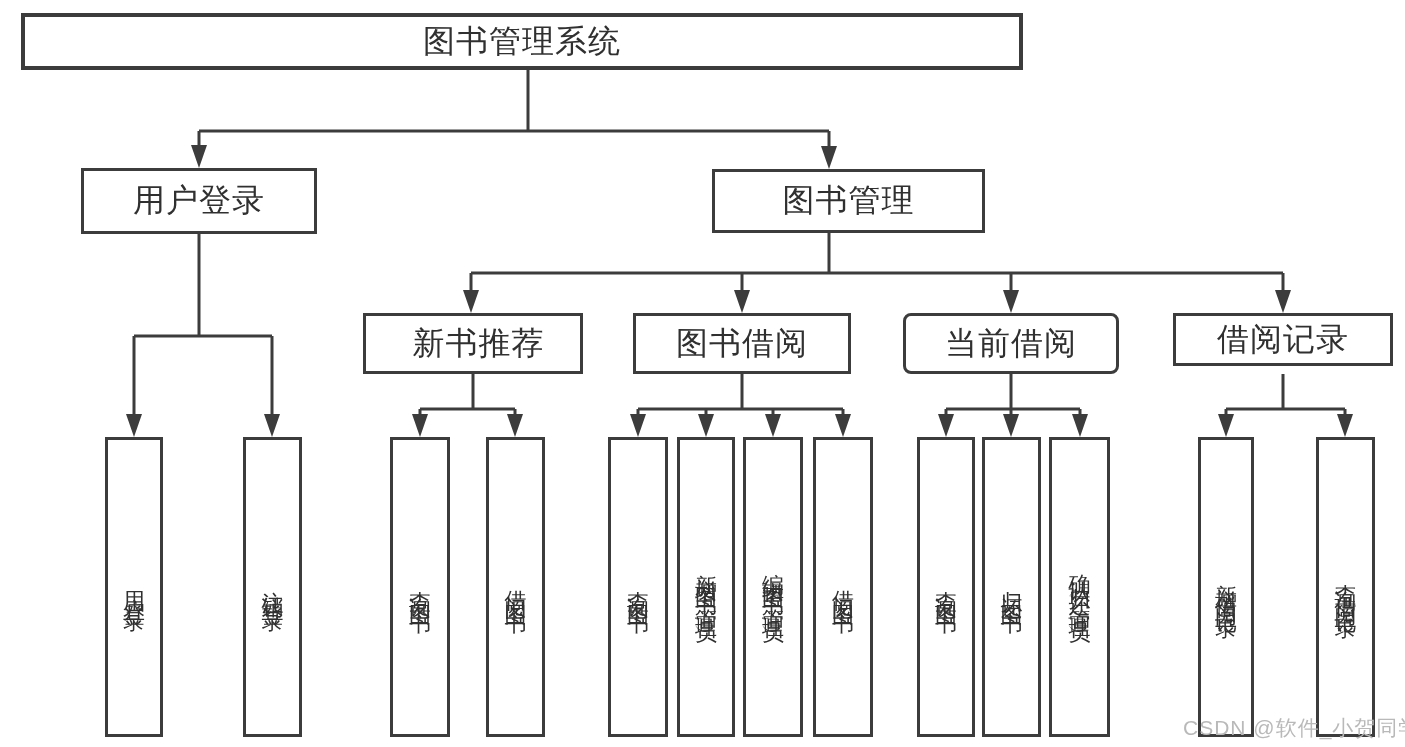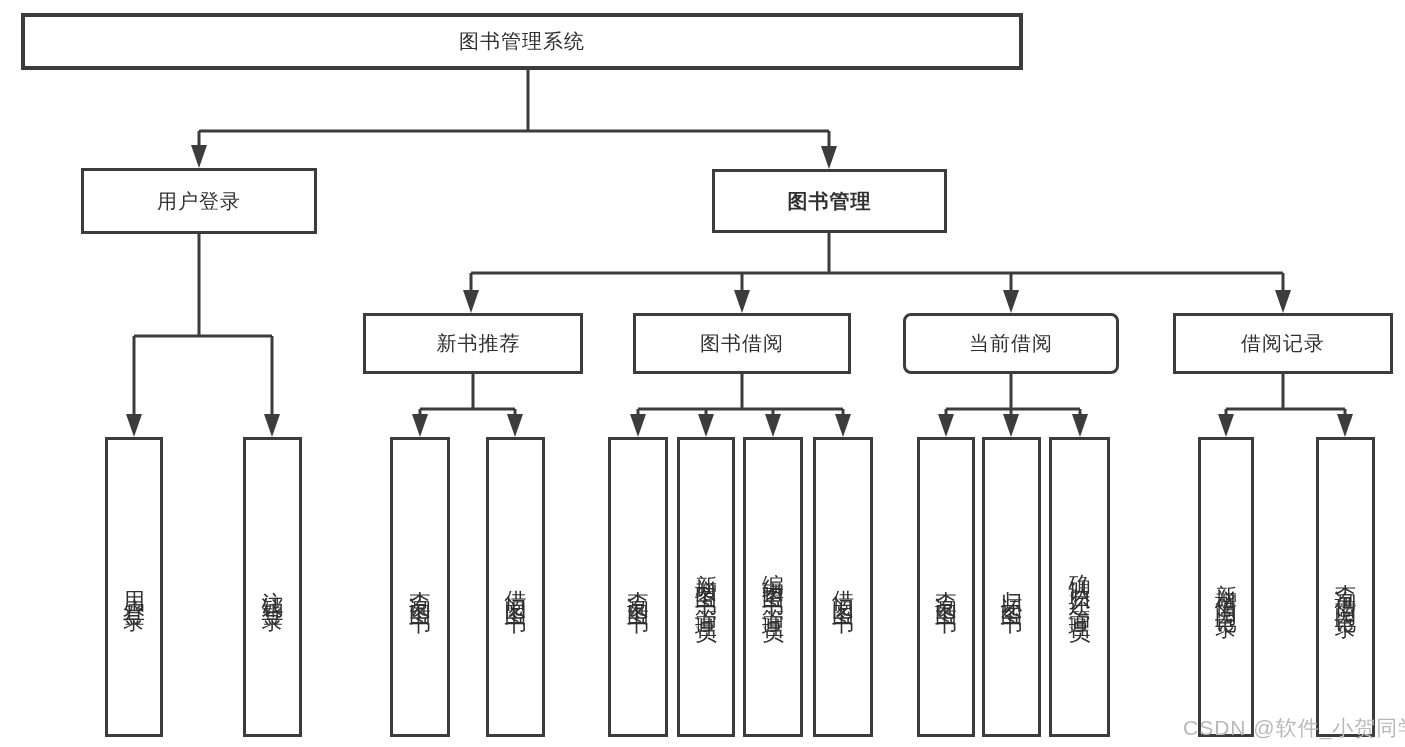--- a/index.html
+++ b/index.html
@@ -36,21 +36,21 @@
   }
 
   .box {
     position: absolute;
     background: var(--color-background);
     border: 3px solid var(--color-line);
     display: flex;
     align-items: center;
     justify-content: center;
     color: var(--color-text);
-    font-size: 20px;
+    font-size: 32px;
     letter-spacing: 1px;
     white-space: nowrap;
   }
   .box.root { border-width: 4px; }
 
   .vbox {
     position: absolute;
     top: 437px;
     height: 300px;
     background: var(--color-background);
@@ -113,26 +113,26 @@
     <polygon points="1072,414 1088,414 1080,437"></polygon>
 
     <path d="M1283 374 V409 M1226 409 H1345 M1226 409 V419 M1345 409 V419"></path>
     <polygon points="1218,414 1234,414 1226,437"></polygon>
     <polygon points="1337,414 1353,414 1345,437"></polygon>
   </svg>
 
   <div class="box root" style="left:21px; top:13px; width:1002px; height:57px;">图书管理系统</div>
 
   <div class="box" style="left:81px; top:168px; width:236px; height:66px;">用户登录</div>
-  <div class="box" style="left:712px; top:169px; width:235px; height:64px;font-weight:bold;">图书管理</div>
+  <div class="box" style="left:712px; top:169px; width:273px; height:64px;">图书管理</div>
 
   <div class="box" style="left:363px; top:313px; width:220px; height:61px;padding-left:11px;">新书推荐</div>
   <div class="box" style="left:633px; top:313px; width:218px; height:61px;">图书借阅</div>
   <div class="box" style="left:903px; top:313px; width:216px; height:61px;border-radius:8px;">当前借阅</div>
-  <div class="box" style="left:1173px; top:313px; width:220px; height:61px;">借阅记录</div>
+  <div class="box" style="left:1173px; top:313px; width:220px; height:53px;">借阅记录</div>
 
   <div class="vbox" style="left:105px; width:58px;">用户登录</div>
   <div class="vbox" style="left:243px; width:59px;">注销登录</div>
 
   <div class="vbox" style="left:390px; width:60px;">查询图书</div>
   <div class="vbox" style="left:486px; width:59px;">借阅图书</div>
 
   <div class="vbox" style="left:608px; width:60px;">查询图书</div>
   <div class="vbox" style="left:677px; width:58px;">新增图书（管理员）</div>
   <div class="vbox" style="left:743px; width:60px;">编辑图书（管理员）</div>

